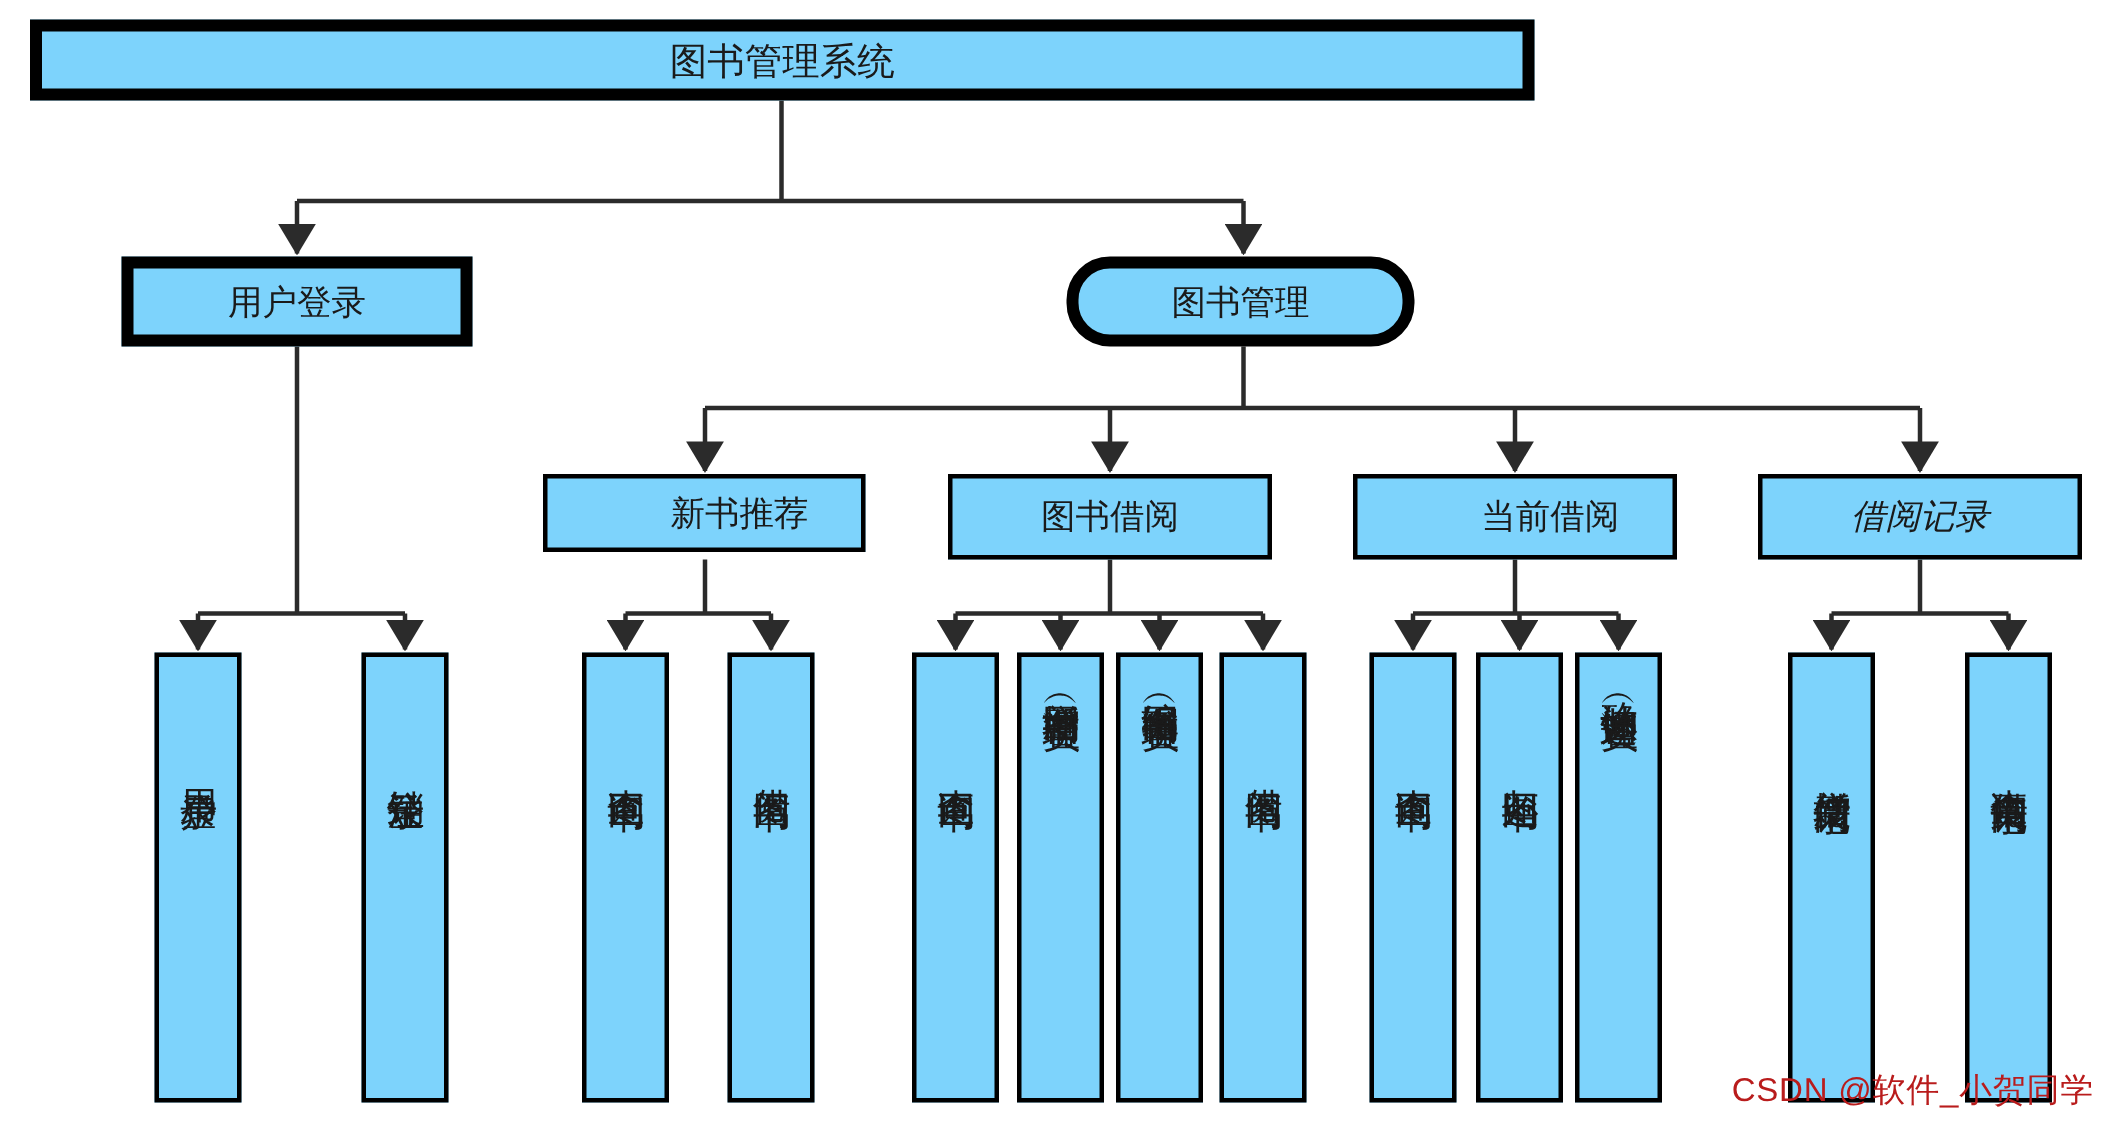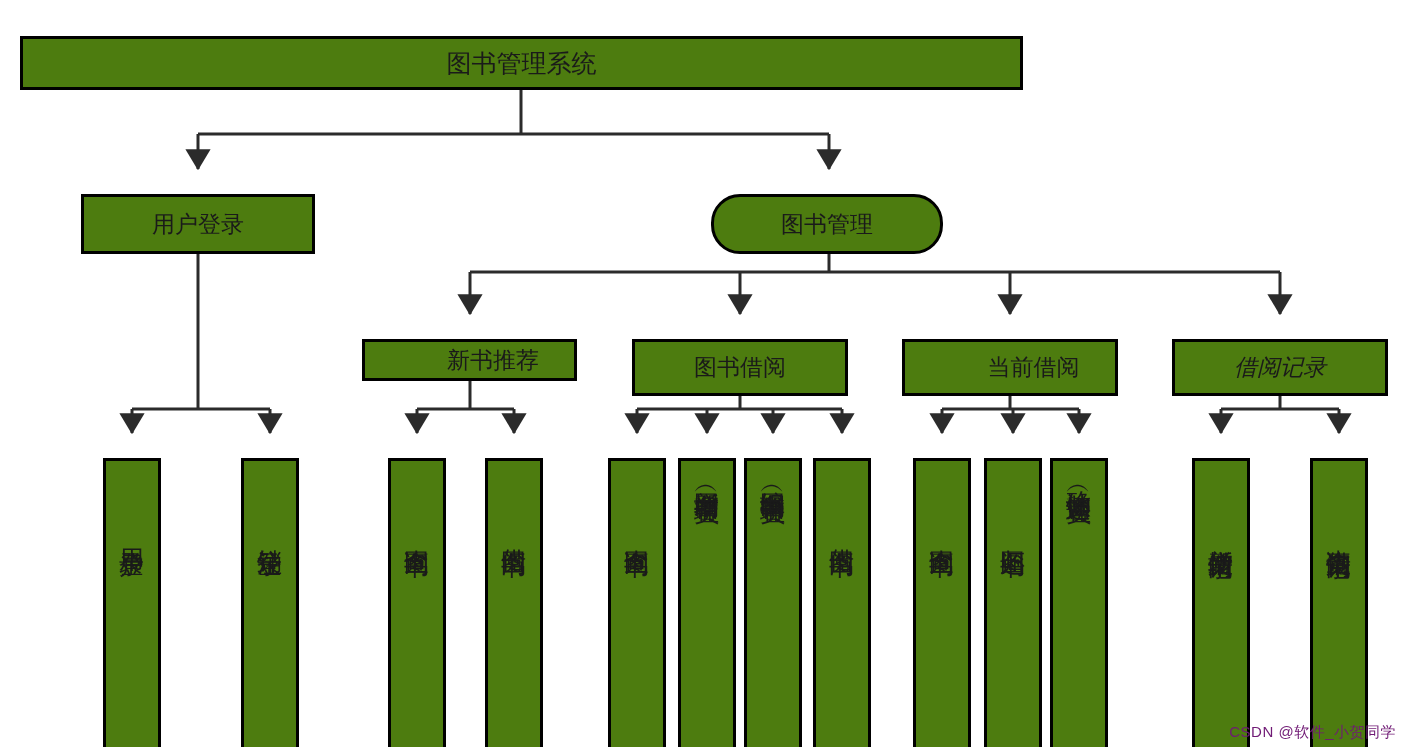--- a/index.html
+++ b/index.html
@@ -22,28 +22,27 @@
     position: absolute;
     left: 0;
     top: 0;
     width: 1405px;
     height: 747px;
     pointer-events: none;
   }
   .node {
     position: absolute;
     box-sizing: border-box;
-    background: #4d7c0f;
-    border: 3px solid #000000;
+    background: #7dd3fc;
+    border: 8px solid #000000;
     display: flex;
     align-items: center;
     justify-content: center;
     color: #1a1a1a;
     z-index: 2;
-    margin-top: 23px;
   }
   .node.root {
     font-size: 25px;
   }
   .node.l2 {
     font-size: 23px;
   }
   .node.l3 {
     font-size: 23px;
     border-width: 3px;
@@ -63,22 +62,22 @@
     text-align: left;
     white-space: nowrap;
   }
   .vtext.startmid {
     margin-top: 58px;
   }
   .watermark {
     position: absolute;
     right: 9px;
     bottom: 5px;
-    font-size: 15px;
-    color: #701a75;
+    font-size: 22px;
+    color: #b91c1c;
     letter-spacing: 0.5px;
     z-index: 5;
     white-space: nowrap;
   }
 </style>
 </head>
 <body>
 
 <div id="canvas">
 
@@ -132,21 +131,21 @@
       <path d="M 1221 409 L 1221 433" marker-end="url(#arrow)"></path>
       <path d="M 1339 409 L 1339 433" marker-end="url(#arrow)"></path>
     </g>
   </svg>
 
   <div class="node root" style="left: 20px; top: 13px; width: 1003px; height: 54px;">图书管理系统</div>
 
   <div class="node l2" style="left: 81px; top: 171px; width: 234px; height: 60px;">用户登录</div>
   <div class="node l2" style="left: 711px; top: 171px; width: 232px; height: 60px; border-radius: 29px;">图书管理</div>
 
-  <div class="node l3" style="left: 362px; top: 316px; width: 215px; height: 42px; padding-left: 47px;">新书推荐</div>
+  <div class="node l3" style="left: 362px; top: 316px; width: 215px; height: 52px; padding-left: 47px;">新书推荐</div>
   <div class="node l3" style="left: 632px; top: 316px; width: 216px; height: 57px;">图书借阅</div>
   <div class="node l3" style="left: 902px; top: 316px; width: 216px; height: 57px; padding-left: 47px;">当前借阅</div>
   <div class="node l3" style="left: 1172px; top: 316px; width: 216px; height: 57px; font-style: italic;">借阅记录</div>
 
   <div class="node leaf" style="left: 103px; top: 435px; width: 58px; height: 300px;">
     <span class="vtext startmid">用户登录</span>
   </div>
   <div class="node leaf" style="left: 241px; top: 435px; width: 58px; height: 300px;">
     <span class="vtext startmid">注销登录</span>
   </div>

